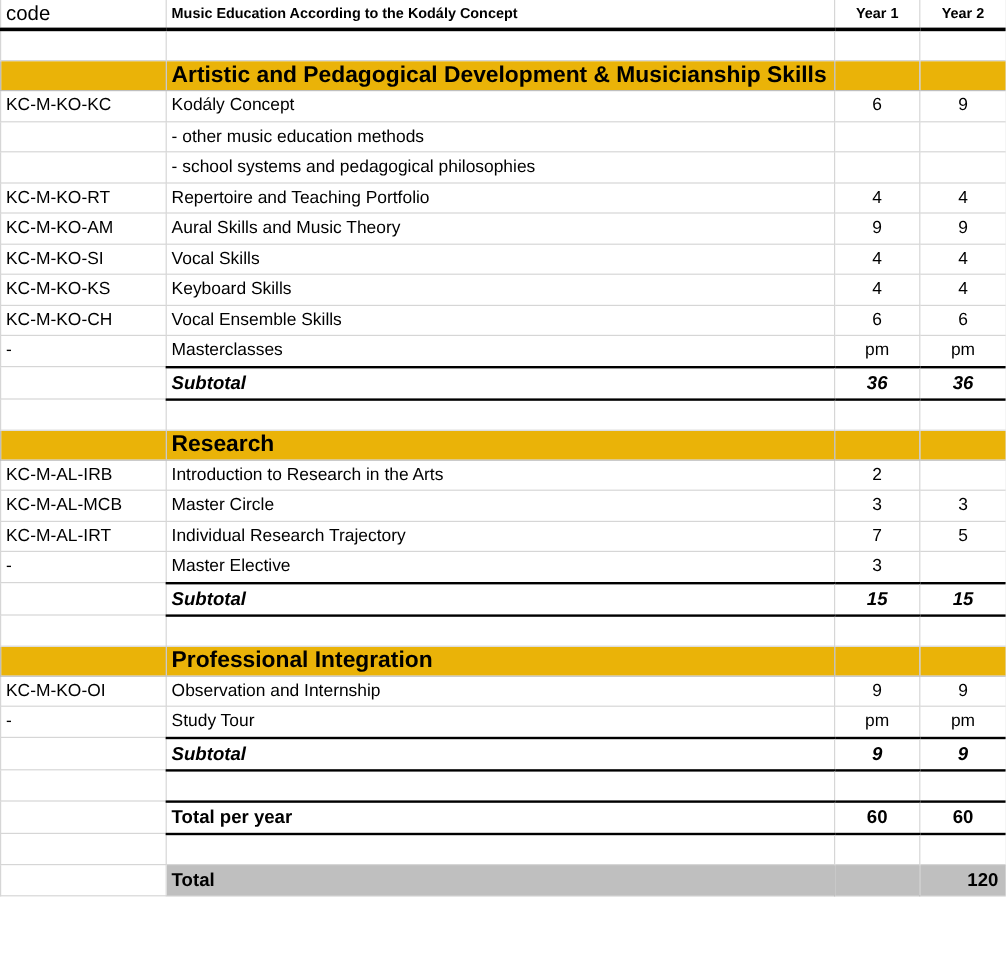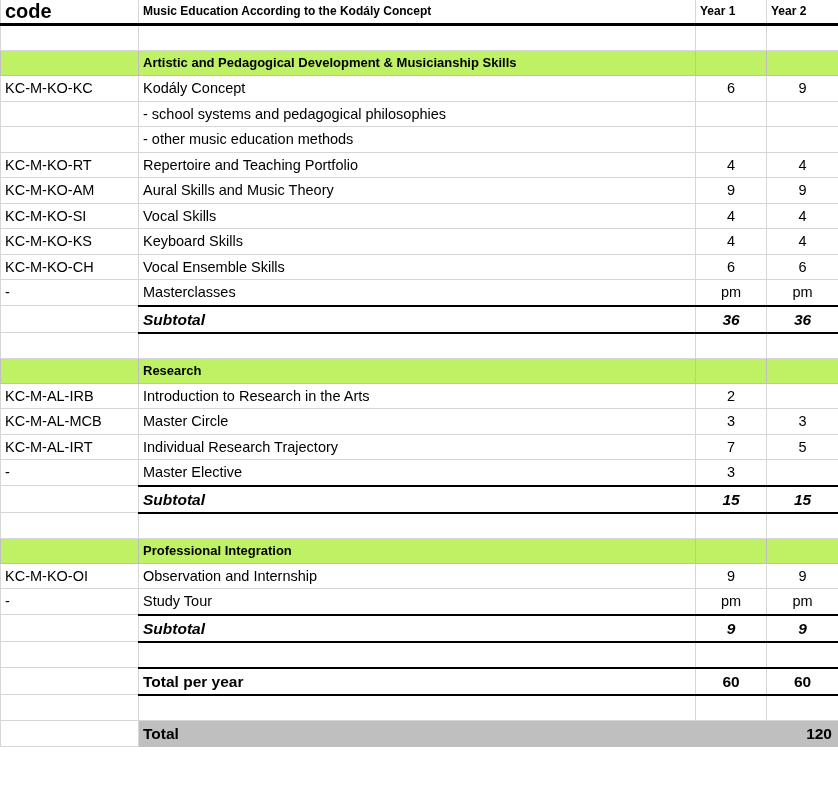--- a/index.html
+++ b/index.html
@@ -40,38 +40,38 @@
   
   tr.r-head td {
     font-weight: bold;
     font-size: 12px;
     height: 23px;
     line-height: 23px;
     border-bottom: 3px solid #000000;
     border-top: none;
   }
   tr.r-head td.code-cell {
-    font-weight: bold;
-    font-size: 20px;
+    font-weight: normal;
+    font-size: 17px;
     margin-top: 18px;
   }
 
   tr.r-sub td {
     font-weight: bold;
     font-size: 12.5px;
     height: 29px;
     line-height: 29px;
   }
 
   tr.r-blank td { height: 24px; line-height: 24px; }
 
   tr.r-section td {
-    background: #bef264;
-    font-weight: bold;
-    font-size: 13px;
+    background: #eab308;
+    font-weight: bold;
+    font-size: 19px;
     height: 24px;
     line-height: 24px;
     border-color: #bfbfbf;
   }
 
   tr.r-item td { height: 24.5px; line-height: 24.5px; }
 
   tr.r-subtotal td {
     font-weight: bold;
     font-size: 15.5px;
@@ -109,21 +109,21 @@
   }
   tr.r-grandtotal td {
     height: 25px;
     line-height: 25px;
   }
   tr.r-grandtotal td.code-cell {
     background: #ffffff;
   }
 
   td.y1-cell, td.y2-cell { text-align: center; }
-  tr.r-head td.y1-cell, tr.r-head td.y2-cell { text-align: left; }
+  tr.r-head td.y1-cell, tr.r-head td.y2-cell { text-align: center; }
   tr.r-grandtotal td.y2-cell { text-align: right; padding-right: 6px; }
 </style>
 </head>
 <body>
 
 <table class="curriculum">
   <colgroup>
     <col class="c-code">
       <col class="c-name">
       <col class="c-y1">
@@ -149,27 +149,27 @@
         <td class="y2-cell"></td>
       </tr>
       <tr class="r-item">
         <td class="code-cell">KC-M-KO-KC</td>
         <td class="name-cell">Kodály Concept</td>
         <td class="y1-cell">6</td>
         <td class="y2-cell">9</td>
       </tr>
       <tr class="r-item">
         <td class="code-cell"></td>
+        <td class="name-cell">- other music education methods</td>
+        <td class="y1-cell"></td>
+        <td class="y2-cell"></td>
+      </tr>
+      <tr class="r-item">
+        <td class="code-cell"></td>
         <td class="name-cell">- school systems and pedagogical philosophies</td>
-        <td class="y1-cell"></td>
-        <td class="y2-cell"></td>
-      </tr>
-      <tr class="r-item">
-        <td class="code-cell"></td>
-        <td class="name-cell">- other music education methods</td>
         <td class="y1-cell"></td>
         <td class="y2-cell"></td>
       </tr>
       <tr class="r-item">
         <td class="code-cell">KC-M-KO-RT</td>
         <td class="name-cell">Repertoire and Teaching Portfolio</td>
         <td class="y1-cell">4</td>
         <td class="y2-cell">4</td>
       </tr>
       <tr class="r-item">

